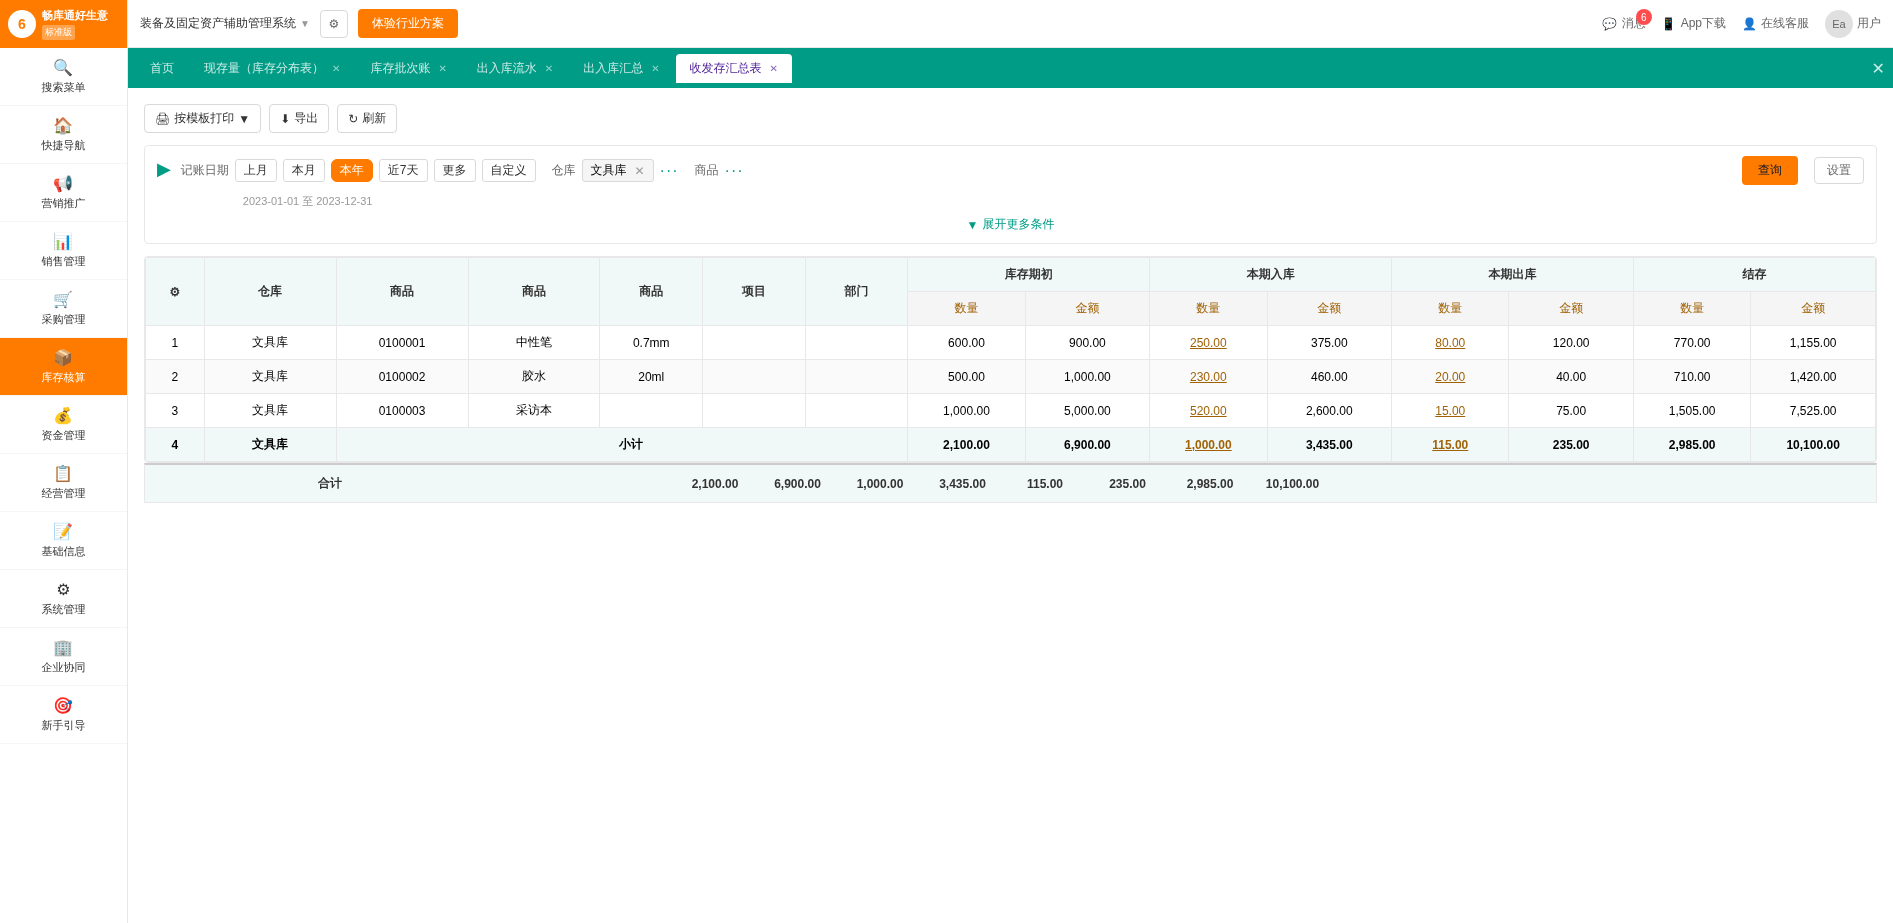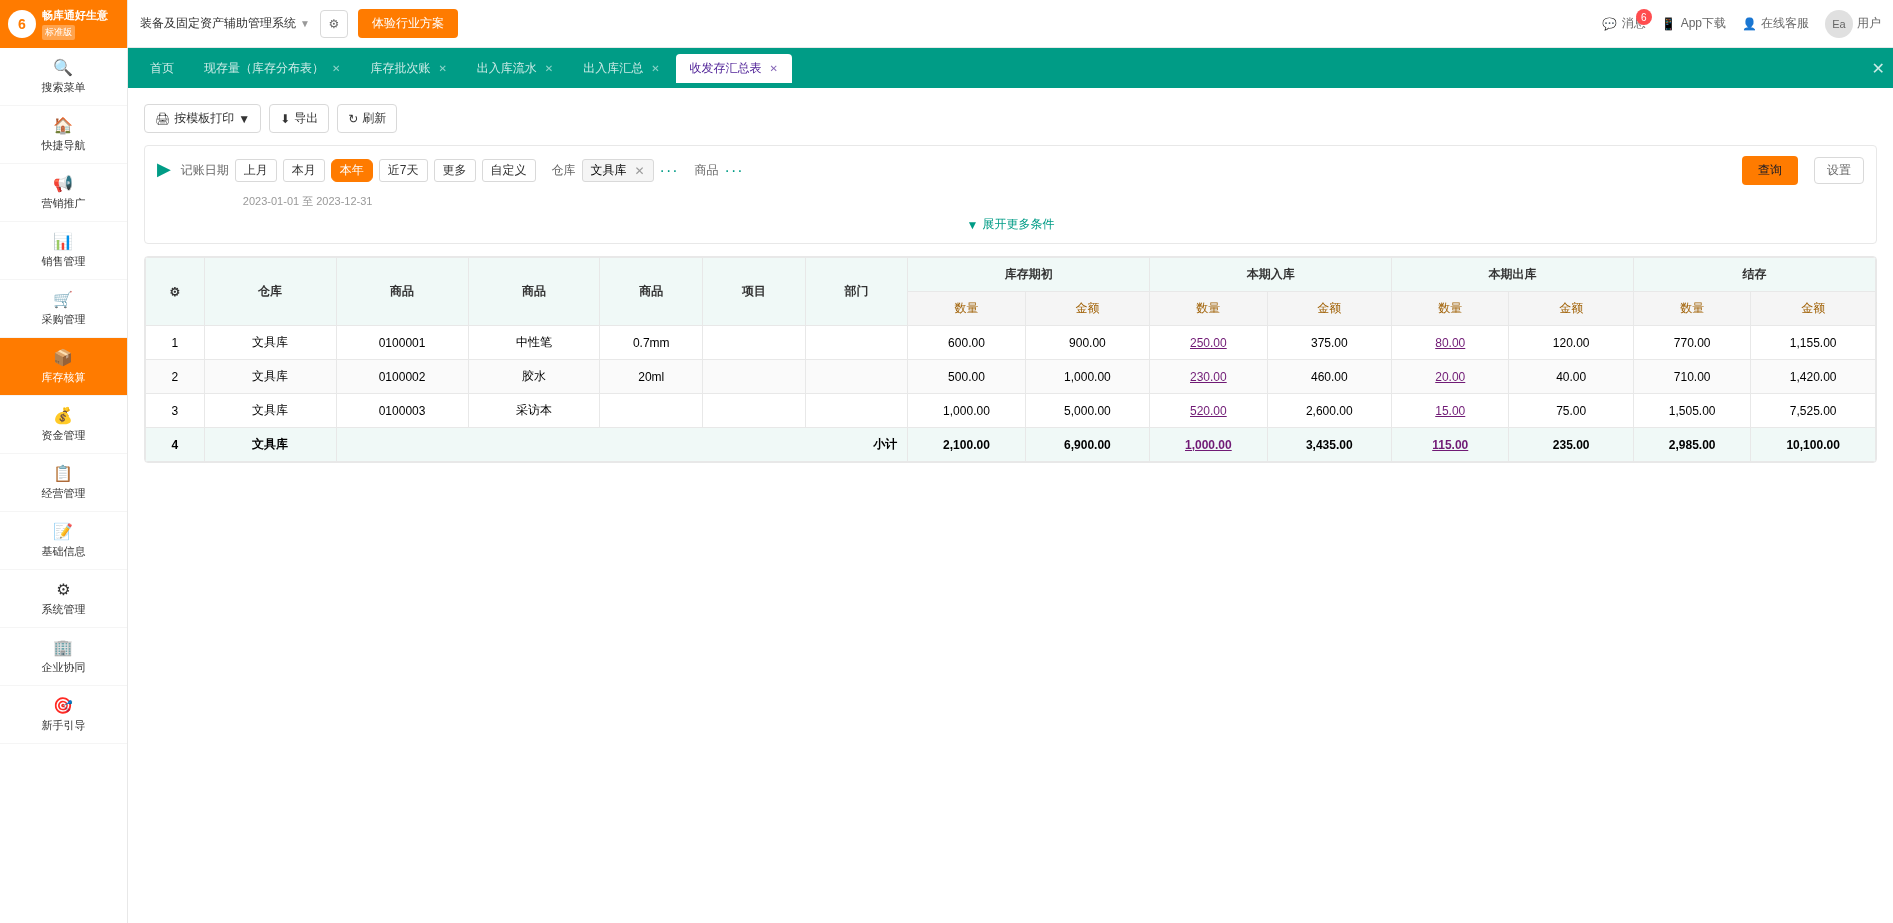--- a/index.html
+++ b/index.html
@@ -49,21 +49,21 @@
     .action-btn { display: flex; align-items: center; gap: 4px; padding: 5px 10px; border: 1px solid #d9d9d9; border-radius: 4px; cursor: pointer; font-size: 12px; color: #333; background: #fff; }
 
     
     .data-table { width: 100%; border-collapse: collapse; font-size: 12px; }
     .data-table th, .data-table td { border: 1px solid #e8e8e8; padding: 8px 10px; text-align: center; white-space: nowrap; }
     .data-table thead tr:first-child th { background: #f0f9f7; color: #333; font-weight: bold; }
     .data-table thead tr:last-child th { background: #f5f5f5; color: #a16207; font-weight: normal; }
     .data-table tbody tr:nth-child(odd) { background: #fff; }
     .data-table tbody tr:nth-child(even) { background: #fafafa; }
     .data-table tbody tr.subtotal { background: #f0f9f7; font-weight: bold; }
-    .data-table .link-cell { color: #701a75; text-decoration: underline; cursor: pointer; }
+    .data-table .link-cell { color: #a16207; text-decoration: underline; cursor: pointer; }
     .data-table .settings-cell { color: #666; cursor: pointer; }
 
     
     .th-group { text-align: center; }
     .col-num { width: 40px; }
     .col-warehouse { width: 90px; }
     .col-code { width: 90px; }
     .col-name { width: 90px; }
     .col-spec { width: 70px; }
     .col-project { width: 70px; }
@@ -342,28 +342,45 @@
     <td class="link-cell">520.00</td>
     <td>2,600.00</td>
     <td class="link-cell">15.00</td>
     <td>75.00</td>
     <td>1,505.00</td>
     <td>7,525.00</td>
   </tr>
             <tr class="subtotal">
   <td><strong>4</strong></td>
   <td><strong>文具库</strong></td>
-  <td colspan="5" style="text-align:right;padding-left:28px;"><strong>小计</strong></td>
+  <td colspan="5" style="text-align:center;padding-left:28px;"><strong>小计</strong></td>
   <td><strong>2,100.00</strong></td>
   <td><strong>6,900.00</strong></td>
   <td class="link-cell" style="text-decoration:underline;"><strong>1,000.00</strong></td>
   <td><strong>3,435.00</strong></td>
   <td class="link-cell" style="text-decoration:underline;"><strong>115.00</strong></td>
   <td><strong>235.00</strong></td>
   <td><strong>2,985.00</strong></td>
   <td><strong>10,100.00</strong></td>
 </tr>
           </tbody>
       </table>
     </div>
 
+    <div style="background:#f0f9f7; border-top:2px solid #d9d9d9; display:flex; align-items:center; padding:0 10px; height:40px; font-size:12px; font-weight:bold; color:#333; margin-top:0; border:1px solid #e8e8e8; border-top:2px solid #ccc;">
+      <div style="width:40px; text-align:center;"></div>
+      <div style="width:90px; text-align:center;"></div>
+      <div style="width:90px; text-align:center;">合计</div>
+      <div style="width:90px; text-align:center;"></div>
+      <div style="width:70px; text-align:center;"></div>
+      <div style="width:70px; text-align:center;"></div>
+      <div style="width:70px; text-align:center;"></div>
+      <div style="width:80px; text-align:center;">2,100.00</div>
+      <div style="width:85px; text-align:center;">6,900.00</div>
+      <div style="width:80px; text-align:center;">1,000.00</div>
+      <div style="width:85px; text-align:center;">3,435.00</div>
+      <div style="width:80px; text-align:center;">115.00</div>
+      <div style="width:85px; text-align:center;">235.00</div>
+      <div style="width:80px; text-align:center;">2,985.00</div>
+      <div style="width:85px; text-align:center;">10,100.00</div>
+    </div>
   </div>
 </div>
 
 </body></html>

